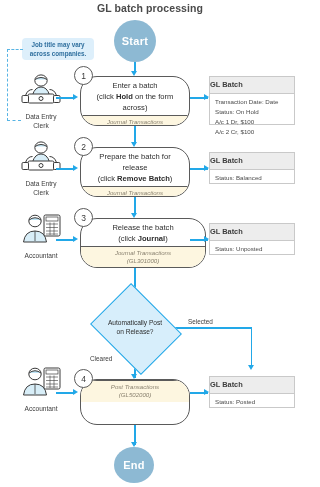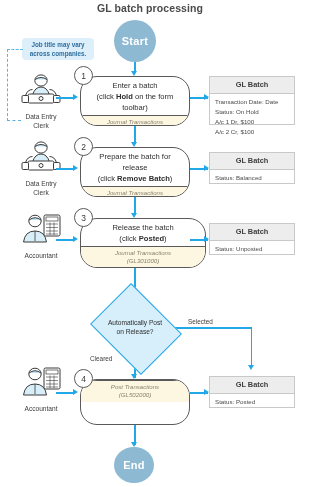--- a/index.html
+++ b/index.html
@@ -77,21 +77,21 @@
   }
 
   
   .state{
     background:#ffffff;
     border:1px solid #c9c9c9;
   }
   .state-hd{
     background:#ededed;
     border-bottom:1px solid #c9c9c9;
-    text-align:center;
+    text-align:left;
     font-size:7.4px;font-weight:bold;color:#3d3d3d;
     padding:3px 0 3.5px 0;
   }
   .state-bd{padding:3px 5px 3px 5px;}
   .state-row{
     font-size:6.2px;color:#4a4a4a;line-height:1.62;white-space:nowrap;
   }
 
   
   .role-label{
@@ -157,21 +157,21 @@
       <div>Clerk</div>
     </div>
   </div>
   <div class="abs lnh" style="left:56px;top:97px;width:18px;"></div>
   <div class="abs arw arw-r" style="left:73px;top:93.5px;"></div>
 
   <div class="abs proc" style="left:80px;top:76px;width:110px;height:50px;">
     <div class="proc-main">
       <span>
         <span>Enter a batch</span><br>
-        <span>(click </span><b>Hold</b><span> on the form toolbar)</span>
+        <span>(click </span><b>Hold</b><span> on the form across)</span>
       </span>
     </div>
     <div class="proc-screen">
       <div>Journal Transactions</div>
 
     </div>
   </div>
   <div class="abs step-num" style="left:74px;top:66px;">
     <span>1</span>
   </div>
@@ -258,21 +258,21 @@
     </svg>
     <div class="role-label" style="margin-top:0px;">Accountant</div>
   </div>
   <div class="abs lnh" style="left:56px;top:239px;width:18px;"></div>
   <div class="abs arw arw-r" style="left:73px;top:235.5px;"></div>
 
   <div class="abs proc" style="left:80px;top:218px;width:126px;height:50px;">
     <div class="proc-main">
       <span>
         <span>Release the batch</span><br>
-        <span>(click </span><b>Posted</b><span>)</span>
+        <span>(click </span><b>Journal</b><span>)</span>
       </span>
     </div>
     <div class="proc-screen">
       <div>Journal Transactions</div>
       <div>(GL301000)</div>
     </div>
   </div>
   <div class="abs step-num" style="left:74px;top:208px;">
     <span>3</span>
   </div>

